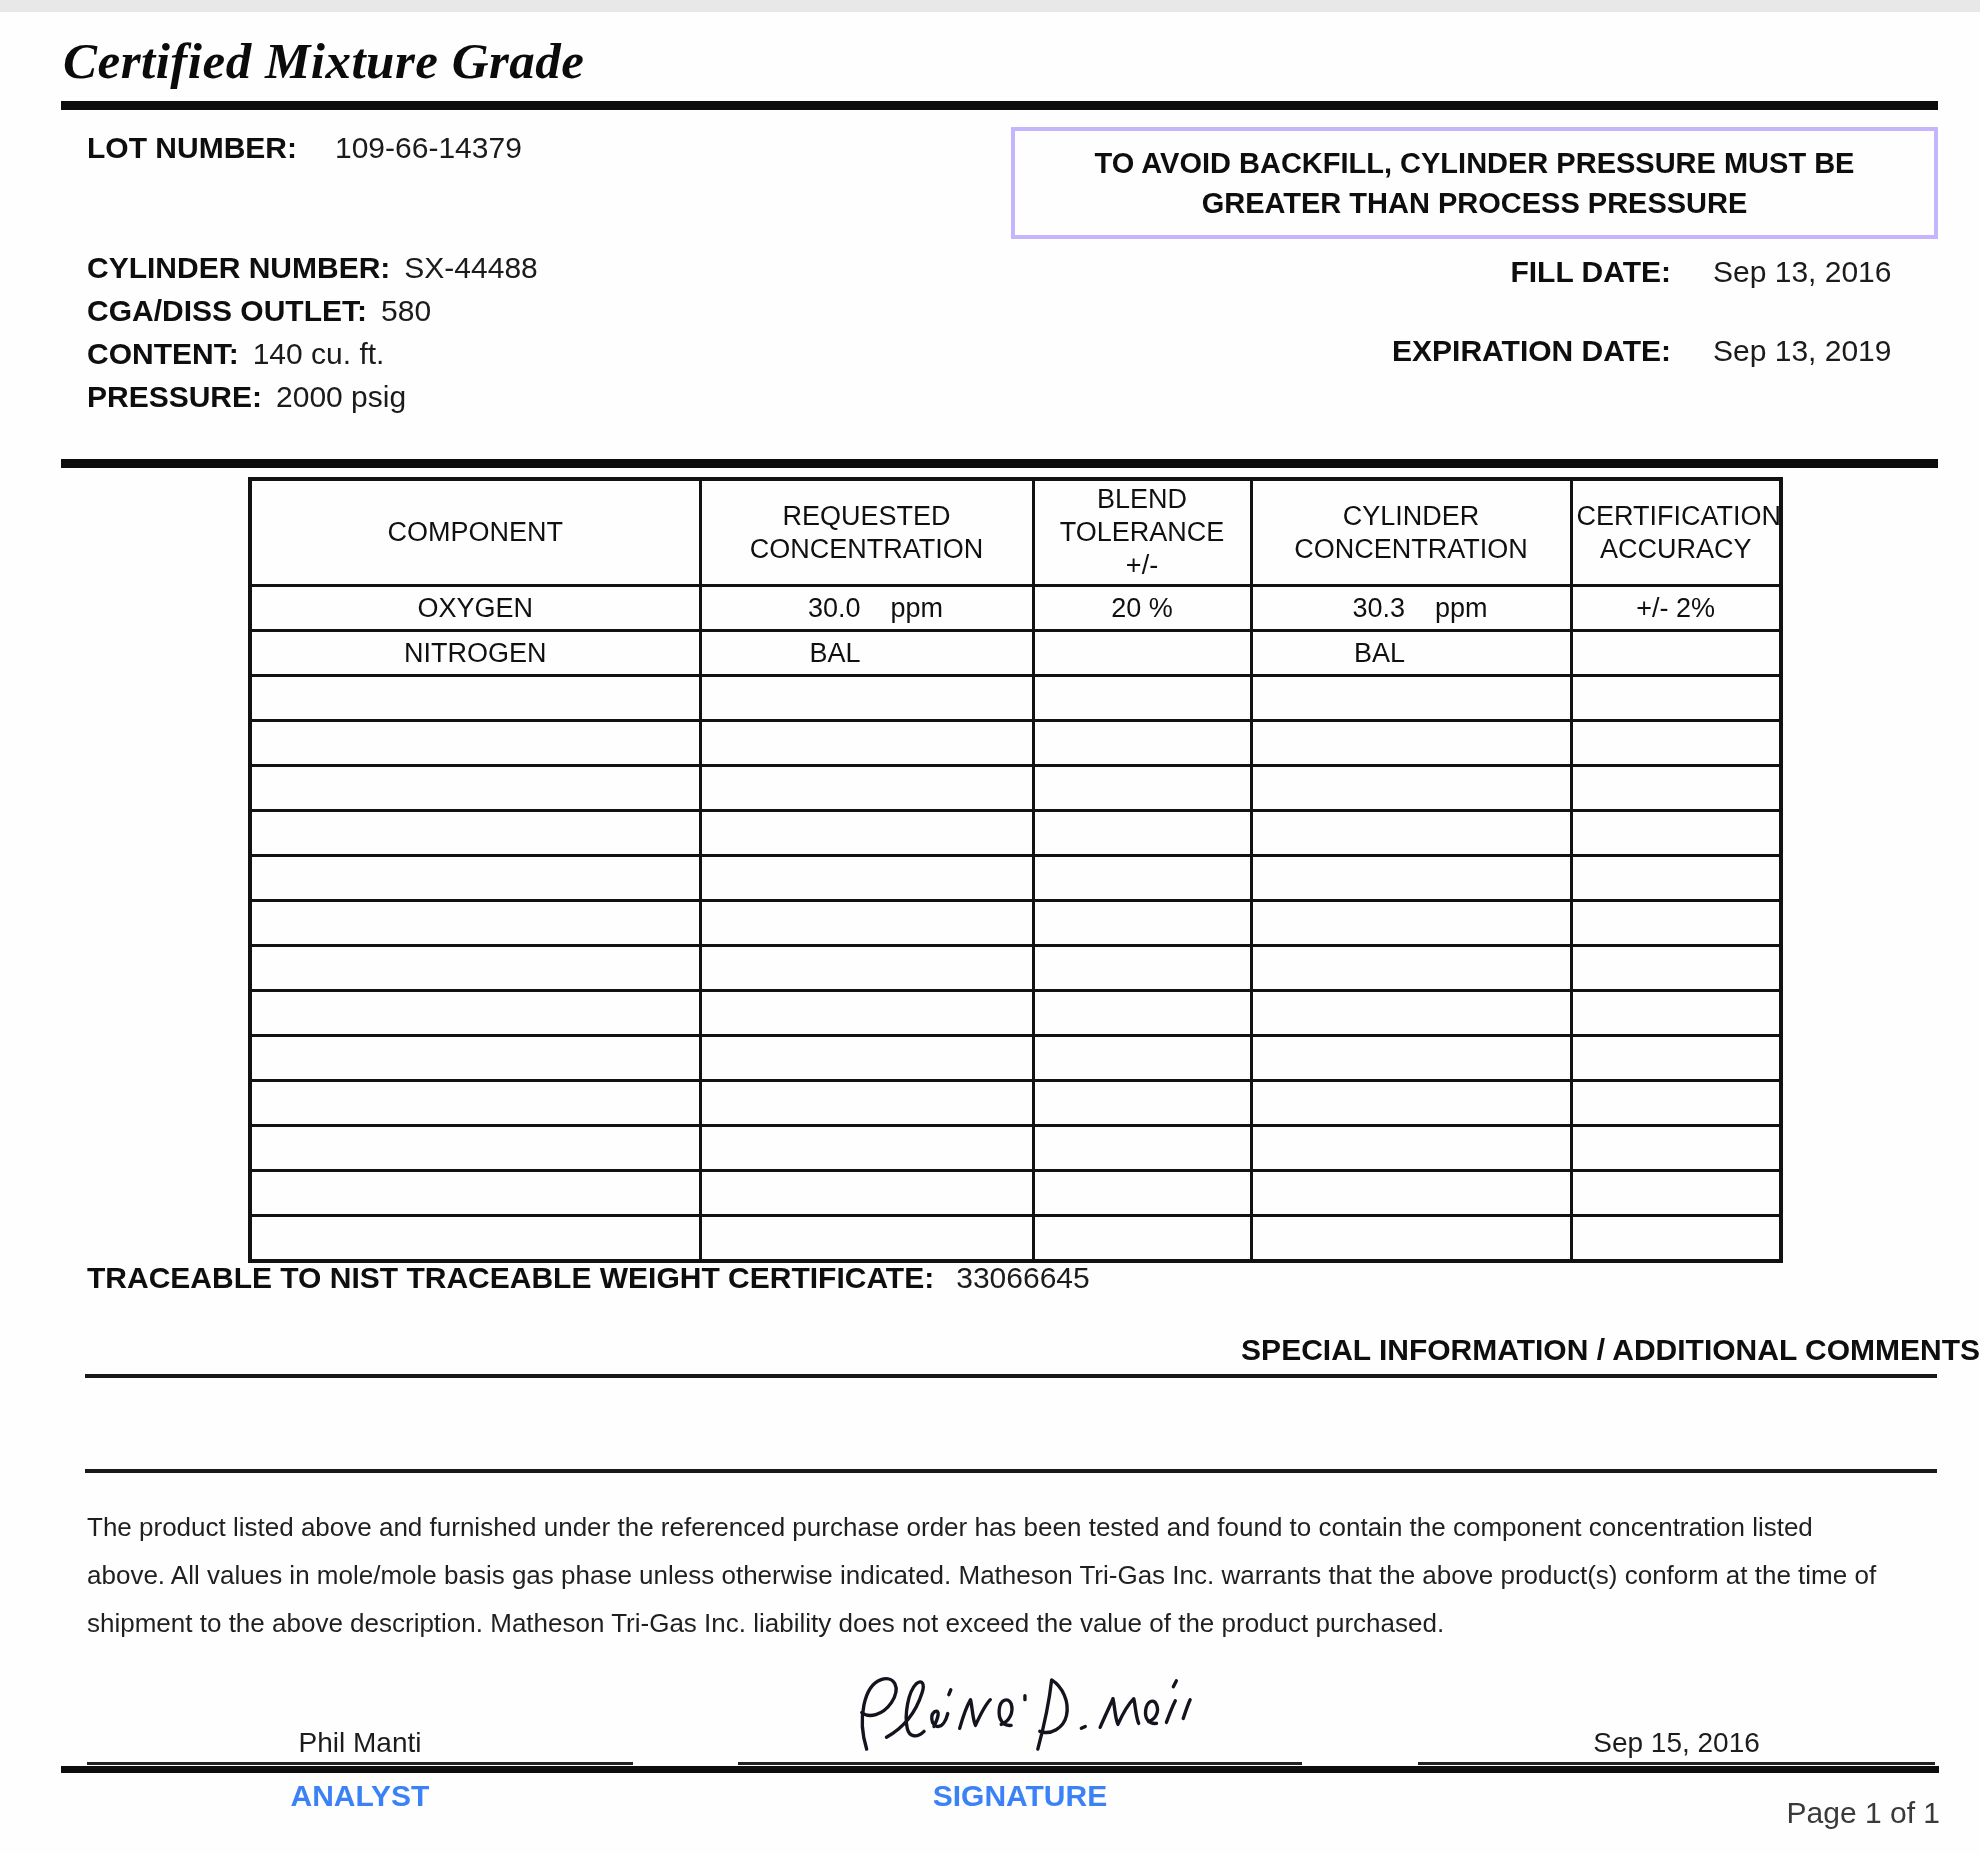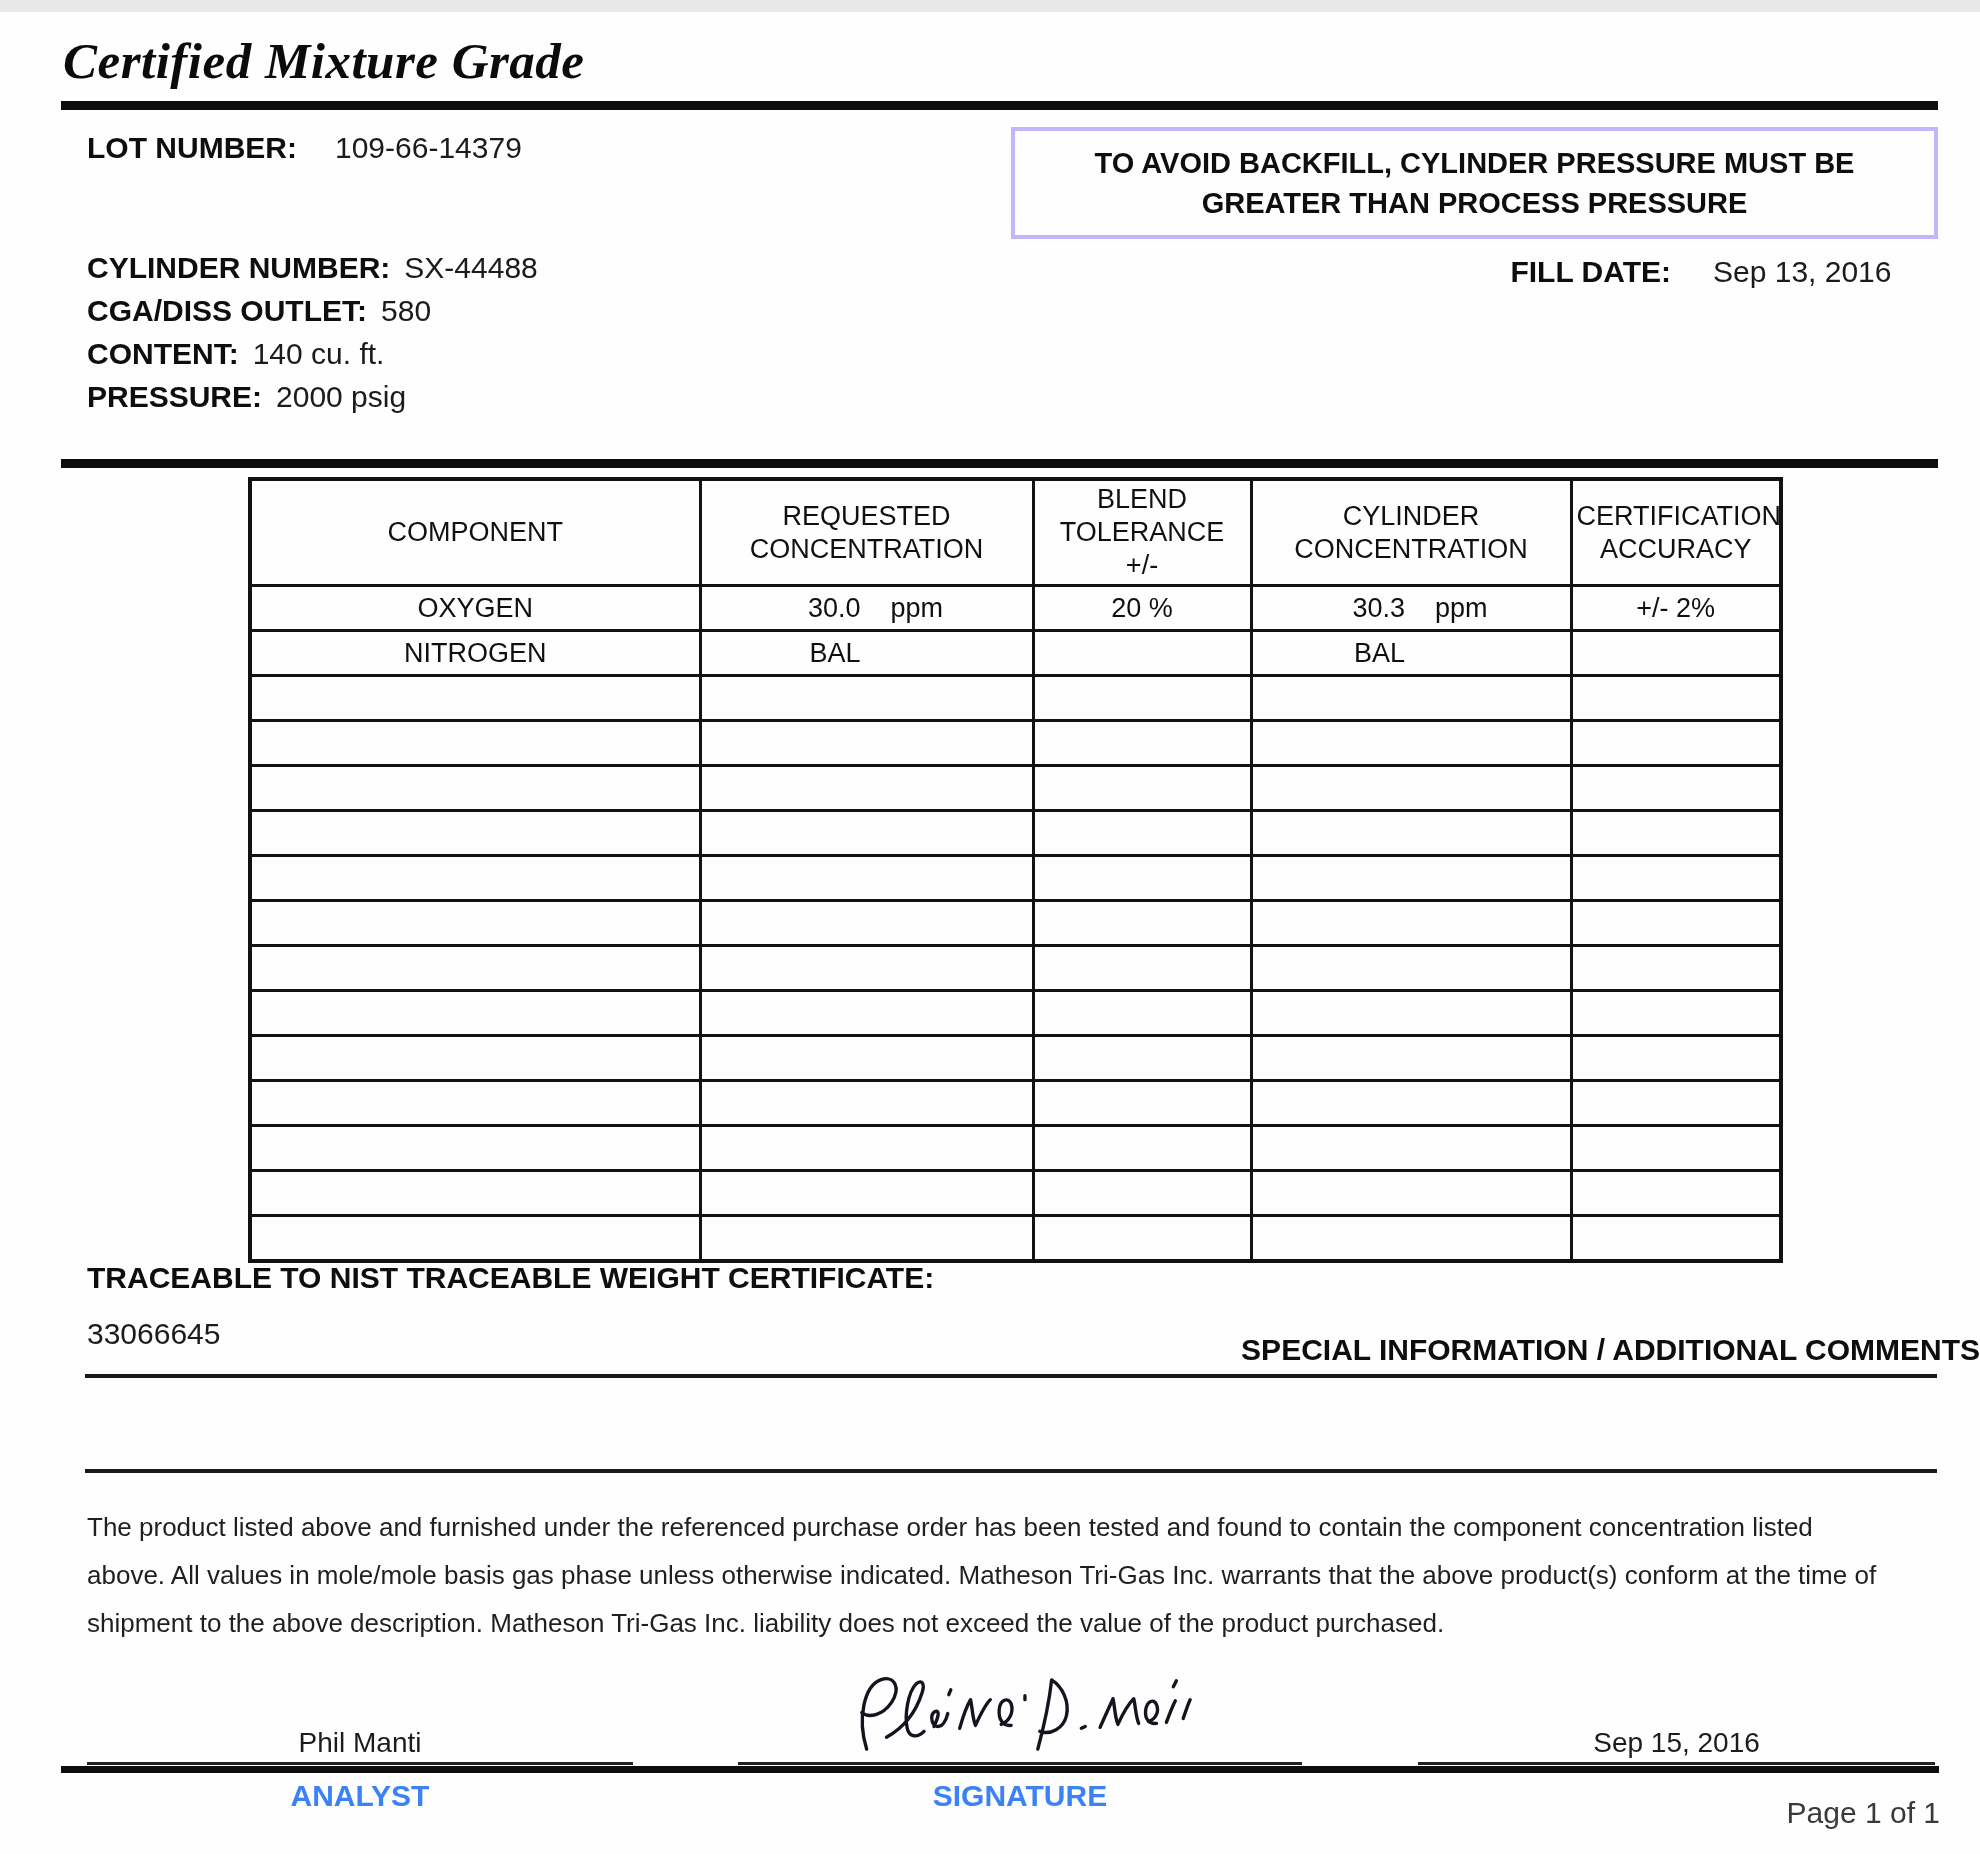--- a/index.html
+++ b/index.html
@@ -63,21 +63,21 @@
   .component-table td{
     height:42px;text-align:center;vertical-align:middle;padding:0 4px;
     white-space:pre;
   }
   td.split{display:table-cell;}
   td.split .cv{display:inline-block;width:48%;text-align:right;padding-right:6px;box-sizing:border-box;}
   td.split .cu{display:inline-block;width:48%;text-align:left;padding-left:24px;box-sizing:border-box;}
   
   .nist-row{
     position:absolute;left:87px;top:1249px;
-    display:flex;align-items:baseline;gap:22px;font-size:30px;flex-direction:column;
+    display:flex;align-items:baseline;gap:22px;font-size:30px;
   }
   .comments-heading{
     position:absolute;left:0;top:1321px;width:1980px;
     text-align:right;font-weight:700;font-size:30px;color:#0e0e0e;
   }
   .rule-c1{left:85px;top:1362px;width:1852px;height:4px;background:#191919;}
   .rule-c2{left:85px;top:1457px;width:1852px;height:4px;background:#191919;}
   .disclaimer{
     position:absolute;left:87px;top:1491px;width:1861px;
     font-size:26px;line-height:48px;color:#1f1f1f;
@@ -133,20 +133,24 @@
     <div class="cyl-row">
       <span class="lbl">PRESSURE:</span>
       <span class="val">2000 psig</span>
     </div>
   </div>
 
   <div class="dates-block">
     <div class="date-row">
       <span class="lbl">FILL DATE:</span>
       <span class="val">Sep 13, 2016</span>
+    </div>
+    <div class="date-row">
+      <span class="lbl">EXPIRATION DATE:</span>
+      <span class="val">Sep 13, 2019</span>
     </div>
   </div>
 
   <div class="rule rule-info"></div>
 
   <table class="component-table">
     <colgroup>
       <col style="width:450px">
         <col style="width:333px">
         <col style="width:218px">

